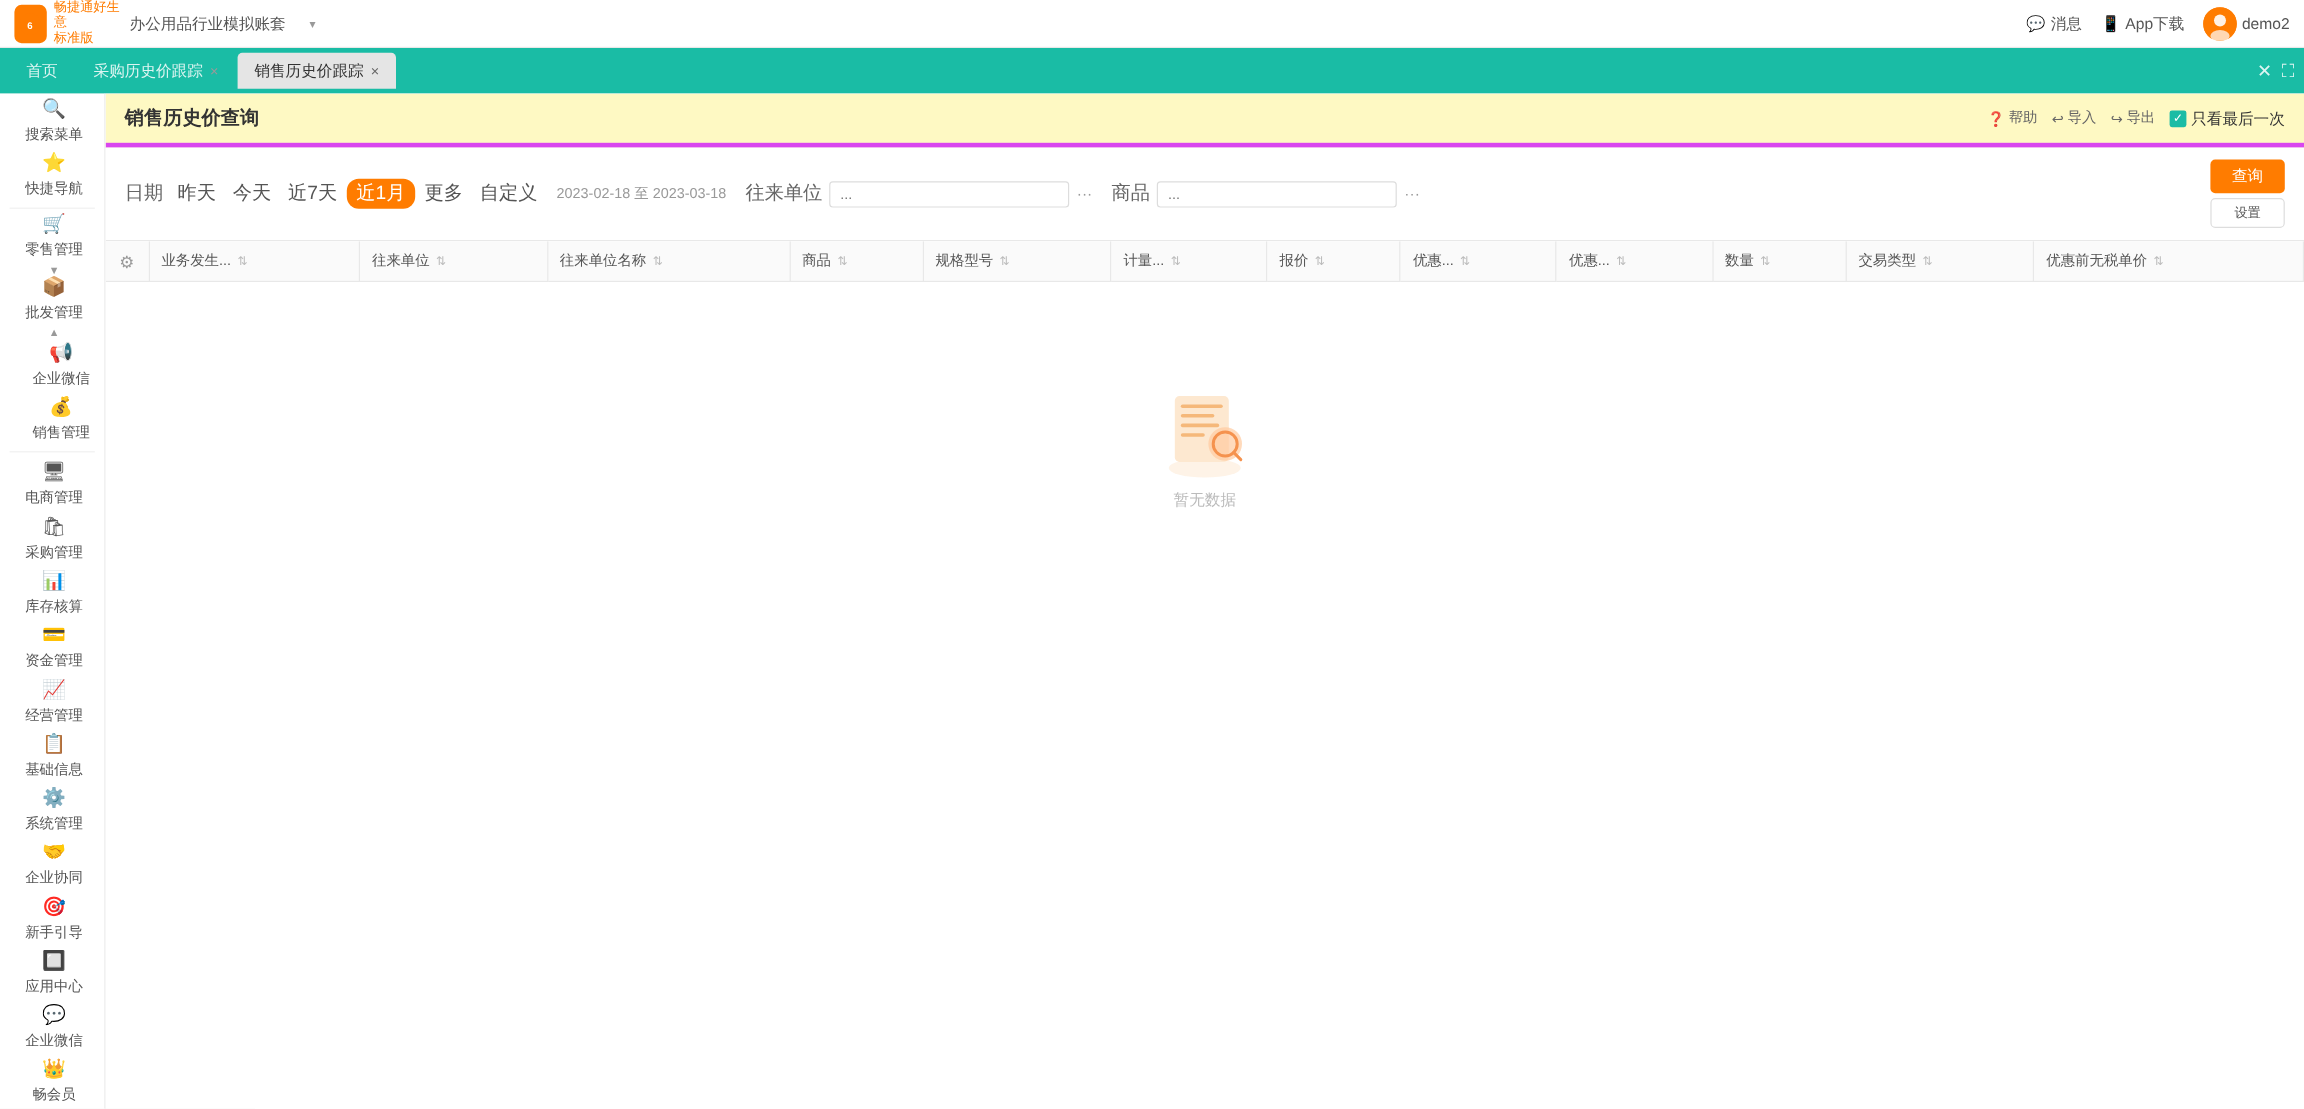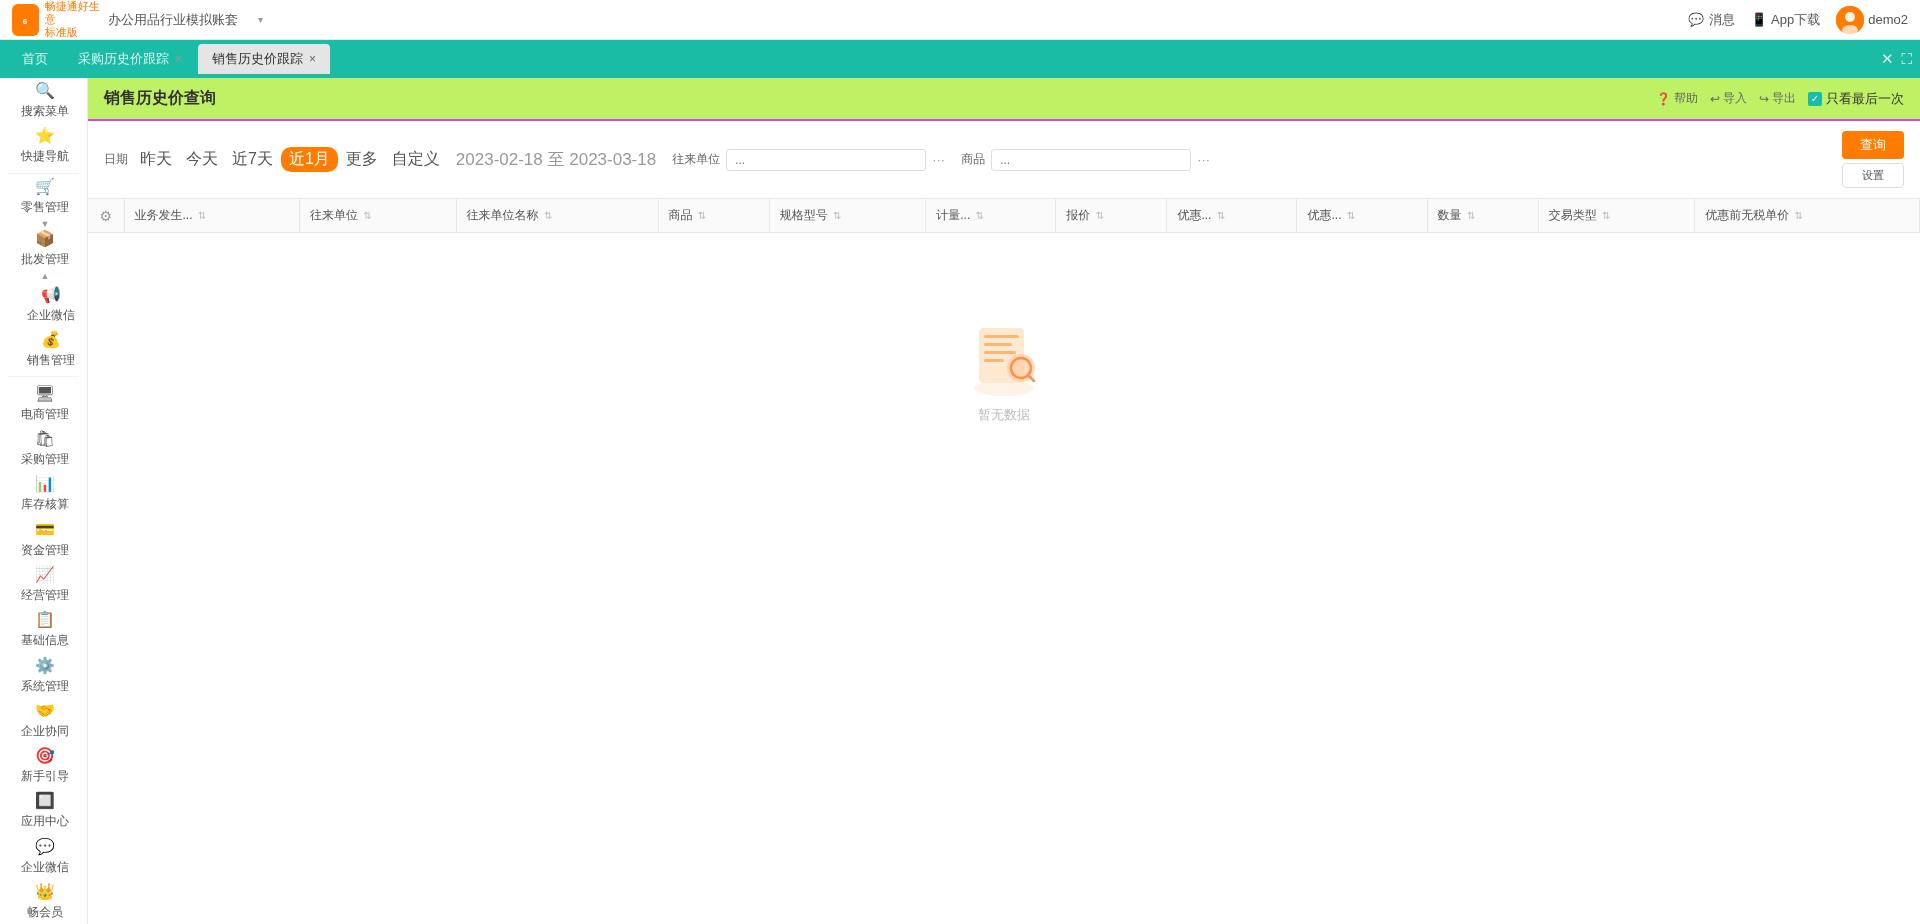--- a/index.html
+++ b/index.html
@@ -61,44 +61,44 @@
     }
     .sidebar-icon { font-size: 16px; }
     .sidebar-divider { height: 1px; background: #f0f0f0; margin: 4px 8px; }
 
     
     .content { flex: 1; display: flex; flex-direction: column; overflow: hidden; background: #fff; }
 
     
     .page-header {
       display: flex; align-items: center; justify-content: space-between;
-      padding: 10px 16px; border-bottom: 2px solid #d946ef; background: #bef264;
+      padding: 10px 16px; border-bottom: 4px solid #d946ef; background: #fef9c3;
     }
     .page-title { font-size: 16px; font-weight: bold; color: #333; }
     .page-actions { display: flex; align-items: center; gap: 12px; }
     .page-action { display: flex; align-items: center; gap: 3px; font-size: 12px; color: #666; cursor: pointer; }
     .checkbox-wrap { display: flex; align-items: center; gap: 4px; justify-content: center; }
     .checkbox-teal { width: 14px; height: 14px; background: #1abca5; border-radius: 2px; display: flex; align-items: center; justify-content: center; }
     .checkbox-teal::after { content: '✓'; color: white; font-size: 10px; }
 
     
     .filter-bar {
       padding: 10px 16px; border-bottom: 1px solid #e8e8e8;
       display: flex; align-items: center; gap: 16px; flex-wrap: wrap;
       background: #fff;
     }
     .filter-group { display: flex; align-items: center; gap: 6px; }
-    .filter-label { color: #666; font-size: 12px; }
+    .filter-label { color: #666; font-size: 16px; }
     .date-buttons { display: flex; align-items: center; gap: 2px; }
     .date-btn {
       padding: 2px 6px; border-radius: 3px; cursor: pointer;
       font-size: 16px; color: #555; border: none; background: none;
     }
     .date-btn.active { background: #ff7c00; color: white; border-radius: 10px; padding: 2px 8px; }
-    .date-range { font-size: 17px; color: #999; margin-left: 4px; }
+    .date-range { font-size: 12px; color: #999; margin-left: 4px; }
     .filter-input {
       border: 1px solid #ddd; border-radius: 3px; padding: 3px 8px;
       font-size: 12px; width: 200px; color: #333; outline: none;
     }
     .filter-ellipsis { color: #999; cursor: pointer; }
     .query-btn {
       background: #ff7c00; color: white; border: none; border-radius: 4px;
       padding: 5px 18px; font-size: 13px; cursor: pointer;
     }
     .settings-btn {

